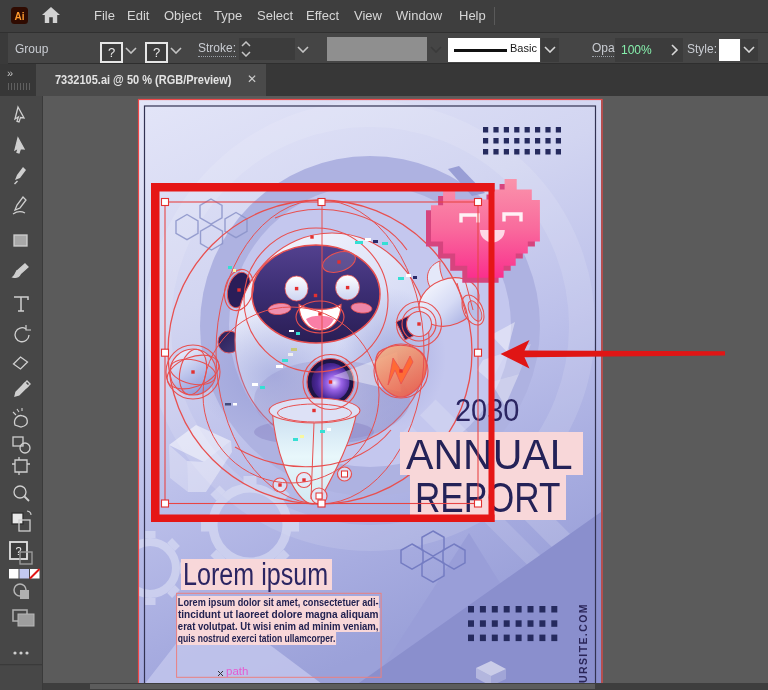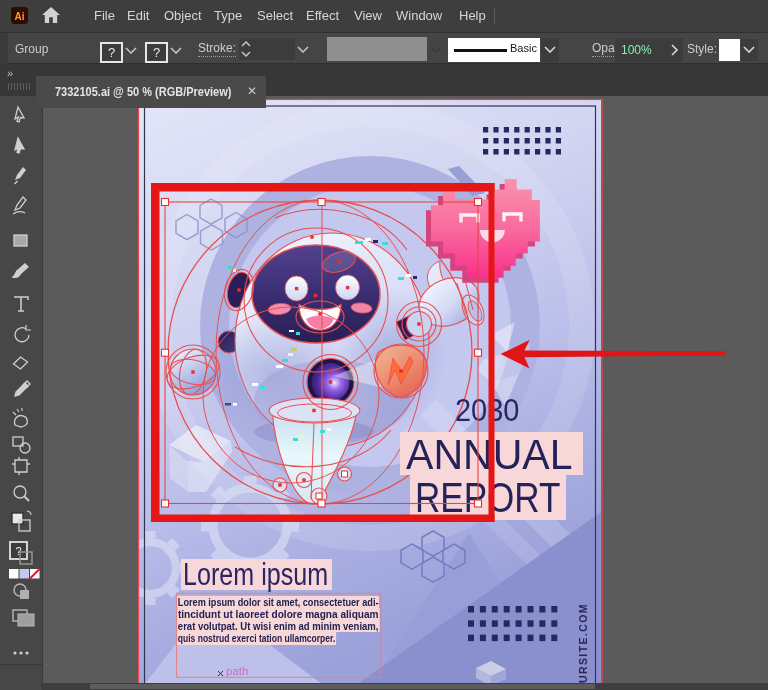--- a/index.html
+++ b/index.html
@@ -7,21 +7,21 @@
 .abs{position:absolute;}
 
 #menubar{left:0;top:0;width:768px;height:32px;background:#3e3e3e;z-index:10;}
 .menu{position:absolute;top:8px;font-size:13px;color:#d6d6d6;}
 
 #ctrlbar{left:0;top:32px;width:768px;height:32px;background:#454545;border-top:1px solid #303030;border-bottom:1px solid #2e2e2e;box-sizing:border-box;z-index:10;}
 .clabel{position:absolute;font-size:12px;color:#c9ccd2;}
 .dotted{border-bottom:1px dotted #9aa0a8;padding-bottom:1px;}
 
 #tabbar{left:0;top:64px;width:768px;height:32px;background:#373737;z-index:10;}
-#tab{position:absolute;left:36px;top:12px;width:230px;height:32px;background:#4a4a4a;}
+#tab{position:absolute;left:36px;top:0;width:230px;height:32px;background:#4a4a4a;}
 
 #toolbar{left:0;top:96px;width:43px;height:594px;background:#474747;border-right:1px solid #3a3a3a;box-sizing:border-box;z-index:9;}
 
 #canvas{left:43px;top:96px;width:725px;height:594px;background:#5b5b5b;z-index:1;}
 #bottomstrip{left:43px;top:683px;width:725px;height:7px;background:#3e3e3e;z-index:6;}
 #thumb{left:90px;top:684px;width:505px;height:5px;background:#5c5c5c;z-index:7;}
 .pl{background:#f8d7d9;padding:0 1px;display:inline-block;transform-origin:0 0;}
 </style>
 </head>
 <body>

